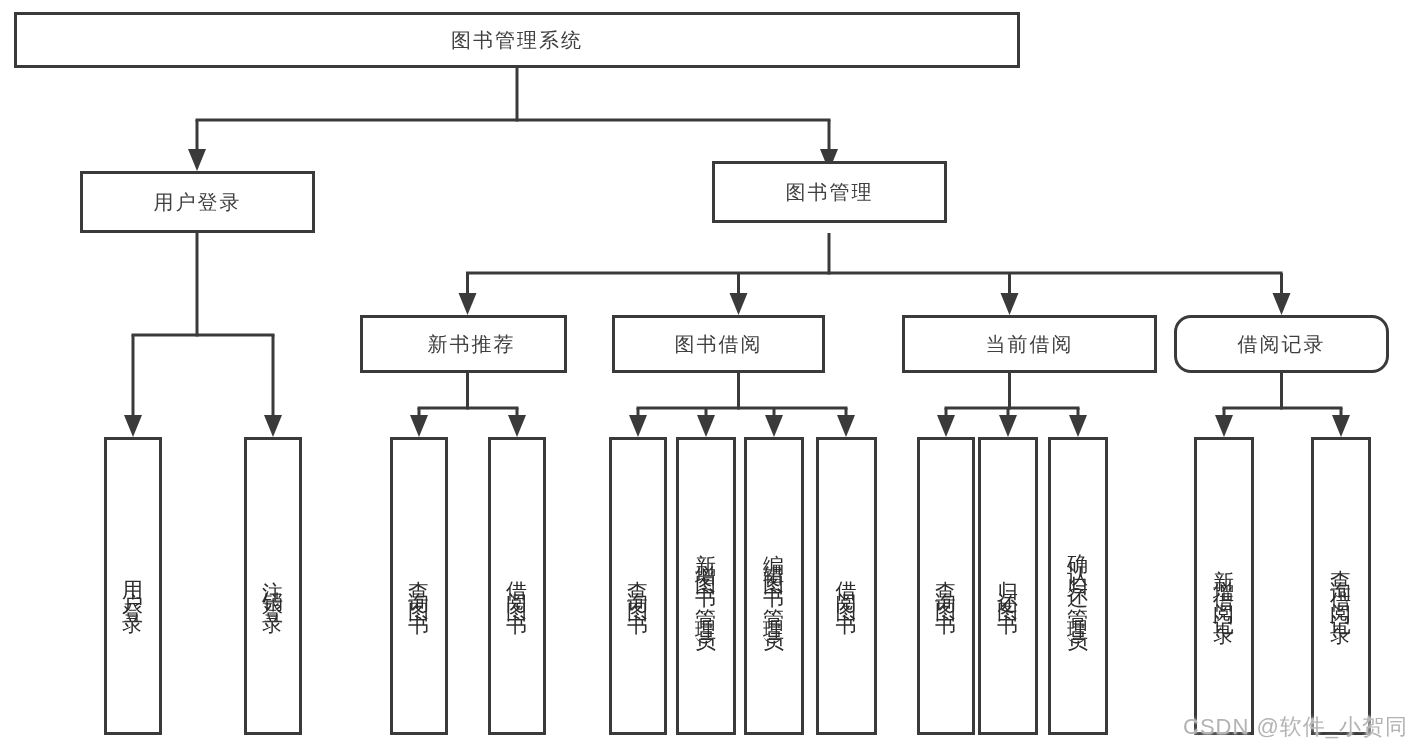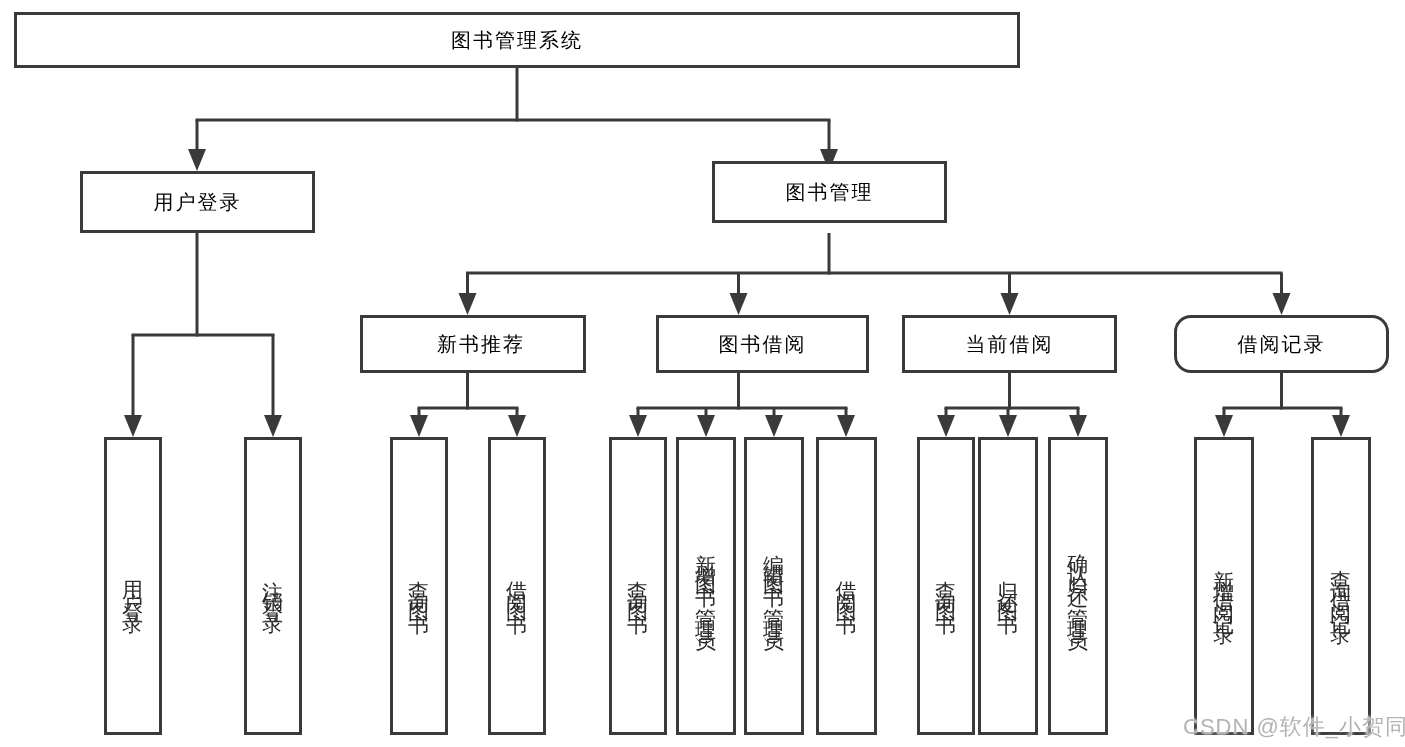--- a/index.html
+++ b/index.html
@@ -32,21 +32,21 @@
     box-sizing: border-box;
     display: flex;
     align-items: center;
     justify-content: center;
     z-index: 2;
   }
   .hlabel {
     font-size: 20px;
     letter-spacing: 2px;
     white-space: nowrap;
-    color: #000000;
+    color: #404040;
   }
   .vbox .vlabel {
     writing-mode: vertical-rl;
     text-orientation: mixed;
     font-size: 21px;
     letter-spacing: 11px;
     line-height: 1;
     color: #2b2b2b;
   }
   .watermark {
@@ -148,27 +148,27 @@
     <span class="hlabel">图书管理系统</span>
   </div>
 
   <div class="box" style="left:80px; top:171px; width:235px; height:62px;">
     <span class="hlabel">用户登录</span>
   </div>
   <div class="box" style="left:712px; top:161px; width:235px; height:62px;">
     <span class="hlabel">图书管理</span>
   </div>
 
-  <div class="box" style="left:360px; top:315px; width:226px; height:58px;padding-left:16px;">
+  <div class="box" style="left:360px; top:315px; width:207px; height:58px;padding-left:16px;">
     <span class="hlabel">新书推荐</span>
   </div>
-  <div class="box" style="left:656px; top:315px; width:213px; height:58px;">
+  <div class="box" style="left:612px; top:315px; width:213px; height:58px;">
     <span class="hlabel">图书借阅</span>
   </div>
-  <div class="box" style="left:902px; top:315px; width:215px; height:58px;">
+  <div class="box" style="left:902px; top:315px; width:255px; height:58px;">
     <span class="hlabel">当前借阅</span>
   </div>
   <div class="box" style="left:1174px; top:315px; width:215px; height:58px;border-radius:17px;">
     <span class="hlabel">借阅记录</span>
   </div>
 
   <div class="box vbox" style="left:104px; top:437px; width:58px; height:298px;">
     <span class="vlabel">用户登录</span>
   </div>
   <div class="box vbox" style="left:244px; top:437px; width:58px; height:298px;">

